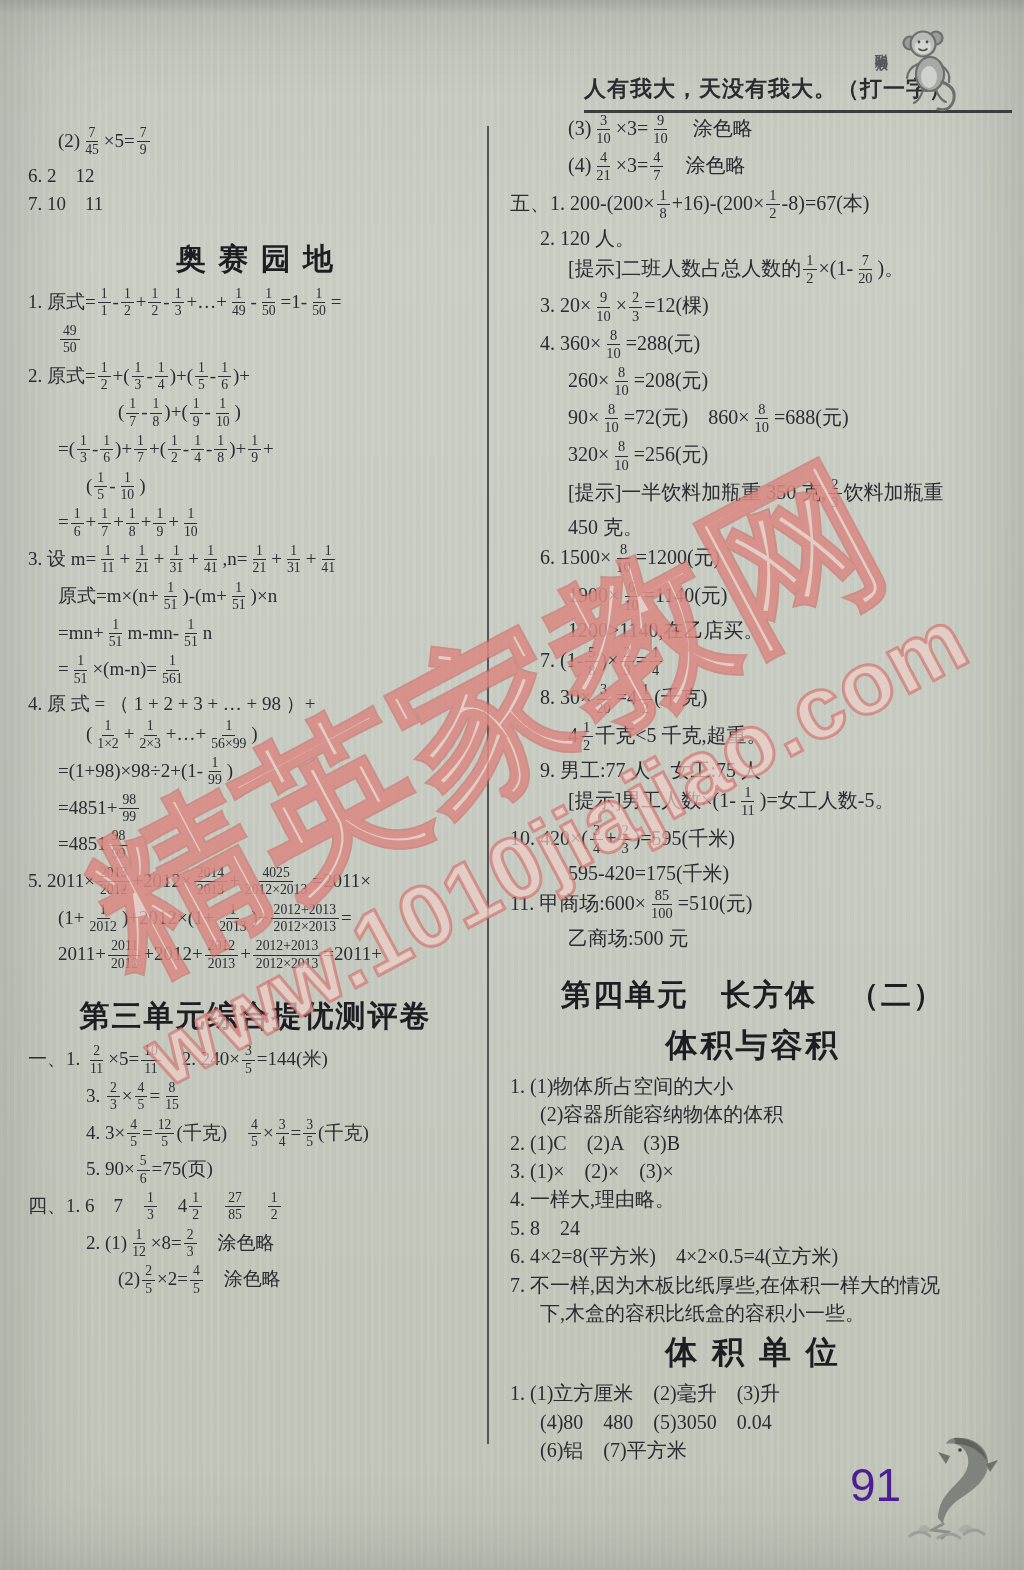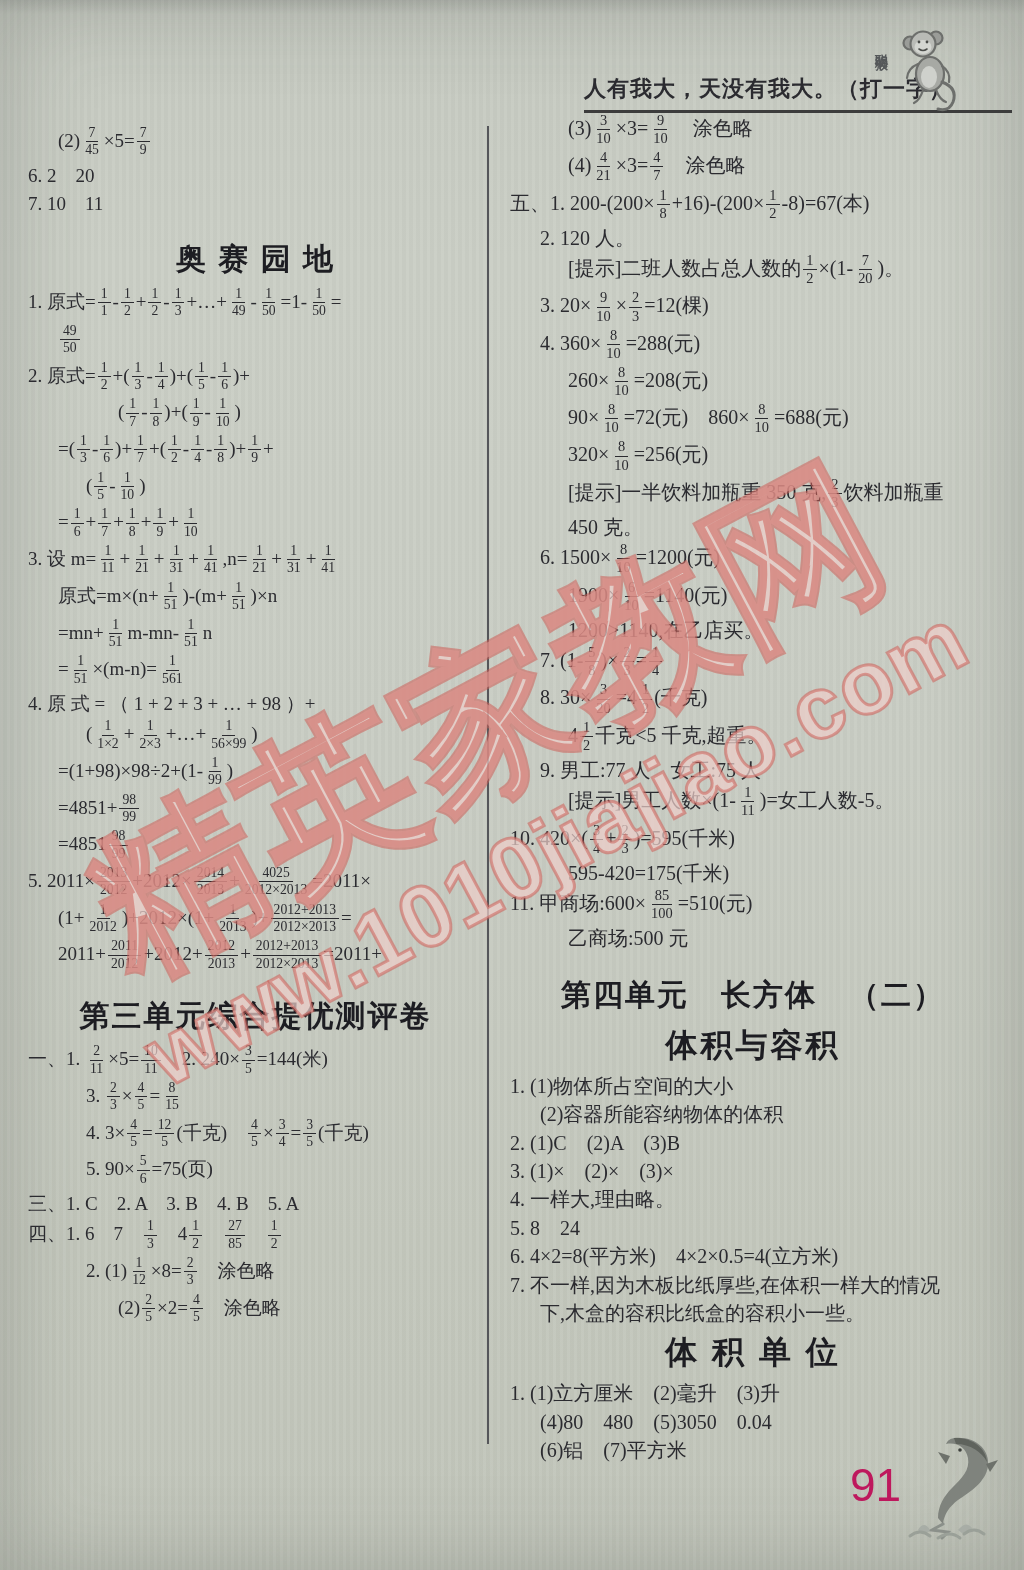--- a/index.html
+++ b/index.html
@@ -56,21 +56,21 @@
     transform:rotate(-28deg);z-index:6;pointer-events:none;
     font-family:"Liberation Sans","DejaVu Sans",sans-serif;font-weight:bold;
     color:rgba(242,222,218,.62);
     -webkit-text-stroke:4px rgba(206,96,90,.55);
     text-shadow:0 0 2px rgba(206,96,90,.25);
   }
   .wm1{font-size:168px;letter-spacing:6px;line-height:1;}
   .wm2{font-size:88px;letter-spacing:2px;line-height:1;margin-top:18px;-webkit-text-stroke:3px rgba(206,96,90,.55);}
   
   .pagenum{
-    position:absolute;left:850px;top:1458px;font-size:46px;color:#be185d;z-index:3;
+    position:absolute;left:850px;top:1458px;font-size:46px;color:#4c1d95;z-index:3;
     font-family:"Liberation Sans","DejaVu Sans",sans-serif;
   }
   .dolphin{position:absolute;left:898px;top:1434px;z-index:3;}
 </style>
 </head>
 <body>
 
 <div class="page">
 
   <div class="riddle-wrap">
@@ -101,21 +101,21 @@
   <div class="divider"></div>
 
   <div class="col col-left">
       <div class="ln ind1">(2)<span class="frac">
           <span class="num">7</span>
           <span class="den">45</span>
         </span>×5=<span class="frac">
           <span class="num">7</span>
           <span class="den">9</span>
         </span></div>
-      <div class="ln ind0">6. 2　20</div>
+      <div class="ln ind0">6. 2　12</div>
       <div class="ln ind0">7. 10　11</div>
       <div class="h1">奥 赛 园 地</div>
       <div class="ln ind0">1. 原式=<span class="frac">
           <span class="num">1</span>
           <span class="den">1</span>
         </span>-<span class="frac">
           <span class="num">1</span>
           <span class="den">2</span>
         </span>+<span class="frac">
           <span class="num">1</span>
@@ -341,21 +341,20 @@
           <span class="num">3</span>
           <span class="den">4</span>
         </span>=<span class="frac">
           <span class="num">3</span>
           <span class="den">5</span>
         </span>(千克)</div>
       <div class="ln ind2">5. 90×<span class="frac">
           <span class="num">5</span>
           <span class="den">6</span>
         </span>=75(页)</div>
-      <div class="ln ind0">三、1. C　2. A　3. B　4. B　5. A</div>
       <div class="ln ind0">四、1. 6　7　<span class="frac">
           <span class="num">1</span>
           <span class="den">3</span>
         </span>　4<span class="frac">
           <span class="num">1</span>
           <span class="den">2</span>
         </span>　<span class="frac">
           <span class="num">27</span>
           <span class="den">85</span>
         </span>　<span class="frac">

